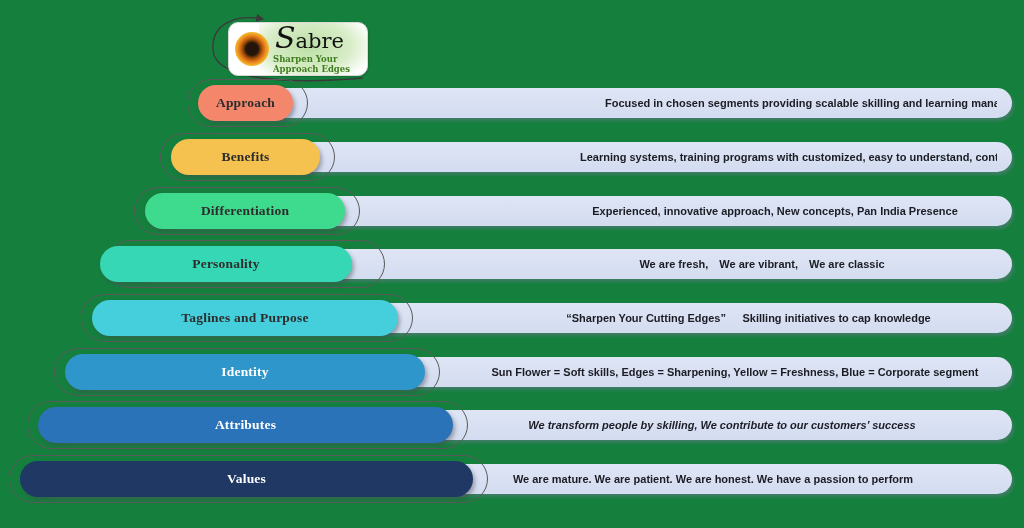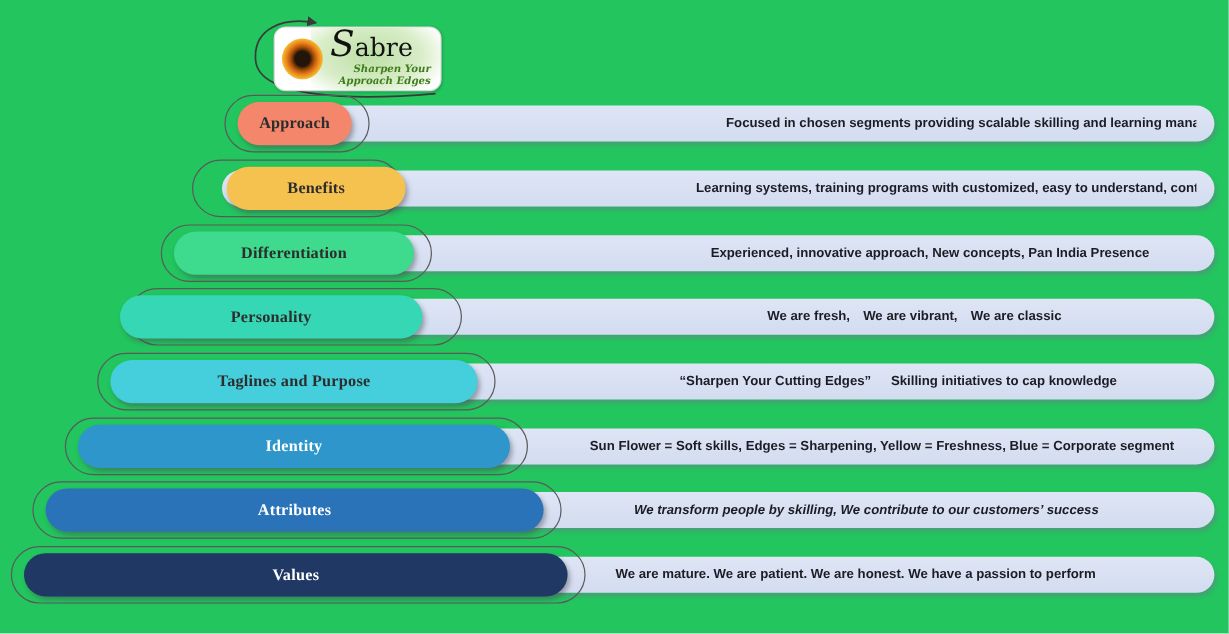--- a/index.html
+++ b/index.html
@@ -1,17 +1,17 @@
 <!DOCTYPE html>
 <html><head>
 <meta charset="utf-8">
 <style>
   html,body{margin:0;padding:0;background:#ffffff;}
   .canvas{
-    position:relative;width:1024px;height:528px;background:#22c55e;overflow:hidden;
+    position:relative;width:1024px;height:528px;background:#15803d;overflow:hidden;
     font-family:"Liberation Sans", sans-serif;
   }
 
   
   .logo-wrap{position:absolute;left:205px;top:6px;width:175px;height:80px;}
   .arrow-svg{position:absolute;left:0;top:0;z-index:1;}
   .logo-box{
     position:absolute;left:23px;top:16px;width:138px;height:52px;z-index:2;
     background:#ffffff;border:1px solid #d8d8d8;border-radius:10px;overflow:hidden;
     box-shadow:1px 1px 2px rgba(0,0,0,.15);
@@ -23,22 +23,22 @@
   .sunflower{
     position:absolute;left:6px;top:9px;width:34px;height:34px;border-radius:50%;
     background:radial-gradient(circle, #23150a 0% 26%, #5c3008 32%, #b35309 42%, #e8821c 55%, #f4b429 68%, #d8a92e 78%, rgba(255,255,255,0) 80%);
   }
   .logo-text{position:absolute;left:44px;top:2px;width:92px;text-align:center;}
   .brand{
     font-family:"DejaVu Serif", serif;color:#111;font-size:21px;line-height:26px;text-align:left;padding-left:2px;
   }
   .brand::first-letter{font-size:30px;font-style:italic;}
   .tagline{
-    font-family:"DejaVu Serif", serif;font-style:italic;font-weight:bold;
-    color:#3f7d1f;font-size:8.5px;line-height:10px;text-align:right;padding-right:6px;
+    font-family:"DejaVu Serif", serif;font-weight:bold;
+    color:#3f7d1f;font-size:8.5px;line-height:10px;text-align:left;padding-right:6px;
   }
 
   
   .row{position:absolute;left:0;right:0;height:30px;}
   .row1{top:88px;}  .row2{top:142px;} .row3{top:196px;} .row4{top:249px;}
   .row5{top:303px;} .row6{top:357px;} .row7{top:410px;} .row8{top:464px;}
 
   .bar{
     position:absolute;right:12px;height:30px;z-index:1;border-radius:15px;
     background:linear-gradient(#dee5f5,#d3dcf0);
@@ -56,21 +56,21 @@
   .pill{
     position:absolute;top:-3px;height:36px;z-index:3;border-radius:18px;
     display:flex;align-items:center;justify-content:center;
     font-size:13.5px;font-weight:bold;letter-spacing:.2px;
     box-shadow:2px 3px 4px rgba(70,70,80,.45);
     font-family:Liberation Serif, serif;
   }
 
   
   .row1 .pill{left:198px;width:95px;}  .row1 .loop{left:187px;width:119px;} .row1 .bar{left:210px;}
-  .row2 .pill{left:189px;width:149px;} .row2 .loop{left:160px;width:173px;} .row2 .bar{left:185px;}
+  .row2 .pill{left:171px;width:149px;} .row2 .loop{left:160px;width:173px;} .row2 .bar{left:185px;}
   .row3 .pill{left:145px;width:200px;text-align:center;} .row3 .loop{left:134px;width:224px;} .row3 .bar{left:158px;}
   .row4 .pill{left:100px;width:252px;} .row4 .loop{left:107px;width:276px;} .row4 .bar{left:132px;}
   .row5 .pill{left:92px;width:306px;}  .row5 .loop{left:81px;width:330px;}  .row5 .bar{left:105px;}
   .row6 .pill{left:65px;width:360px;}  .row6 .loop{left:54px;width:384px;}  .row6 .bar{left:78px;}
   .row7 .pill{left:38px;width:415px;}  .row7 .loop{left:27px;width:439px;}  .row7 .bar{left:52px;font-style:italic;}
   .row8 .pill{left:20px;width:453px;}  .row8 .loop{left:9px;width:477px;}   .row8 .bar{left:34px;}
 </style>
 </head>
 <body>
 

